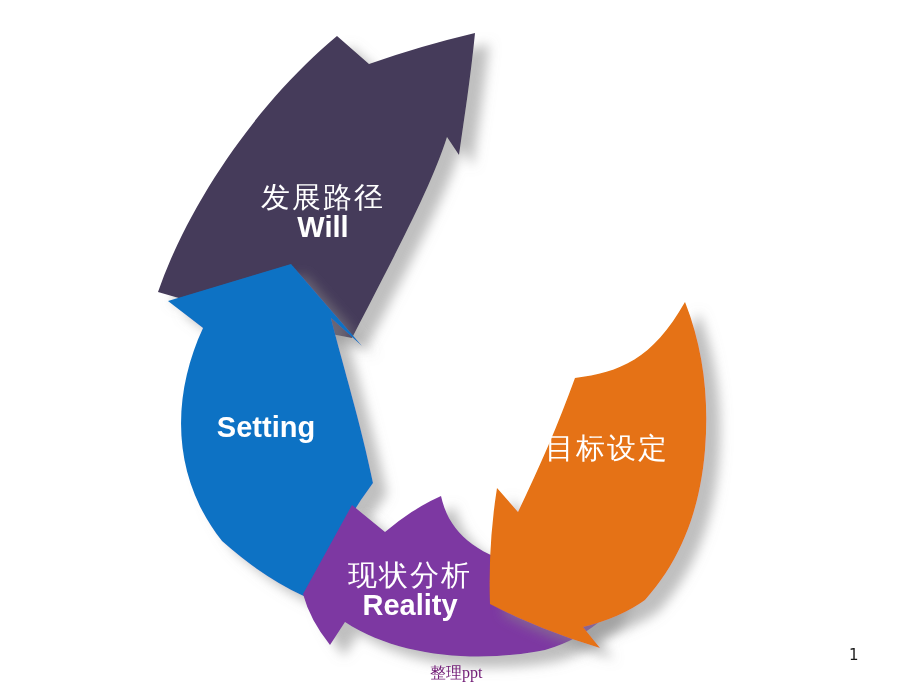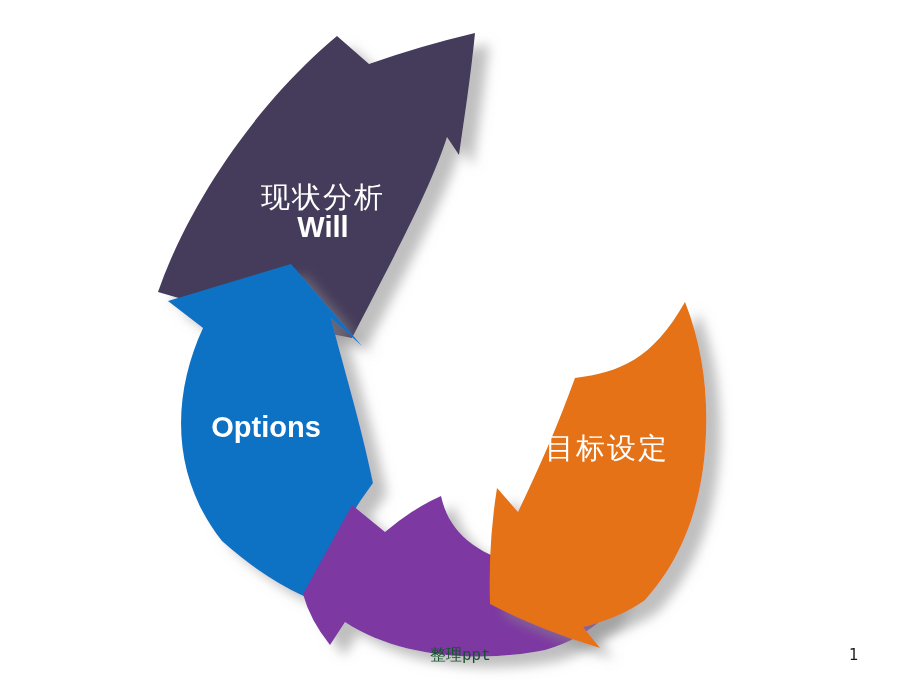--- a/index.html
+++ b/index.html
@@ -46,24 +46,24 @@
     font-family: Liberation Sans, sans-serif;
   }
   .label-will    { left: 323px; top: 210px; }
   .label-options { left: 266px; top: 427px; }
   .label-reality { left: 410px; top: 588px; }
   .label-goal    { left: 607px; top: 448px; }
 
   .footer-note {
     position: absolute;
     left: 430px;
-    top: 645px;
+    top: 663px;
     font-size: 16px;
-    color: #14532d;
-    font-family: Liberation Mono, monospace;
+    color: #701a75;
+    font-family: Liberation Serif, serif;
   }
   .page-number {
     position: absolute;
     left: 849px;
     top: 646px;
     font-size: 15px;
     color: #1a1a1a;
     font-family: "DejaVu Sans", "Liberation Sans", sans-serif;
   }
 </style>
@@ -116,28 +116,32 @@
              Q620,618 583,627
              L600,648
              Q540,630 490,604
              Q488,545 497,488
              L518,512
              C540,466 558,425 575,378
              C620,372 652,360 685,302 Z" fill="#e57212"></path>
   </svg>
 
   <div class="step-label label-will">
-    <span class="zh">现状分析</span>
+    <span class="zh">发展路径</span>
     <span class="en">Will</span>
   </div>
 
   <div class="step-label label-options">
-    <span class="en">Options</span>
+    <span class="en">Setting</span>
   </div>
 
+  <div class="step-label label-reality">
+    <span class="zh">现状分析</span>
+    <span class="en">Reality</span>
+  </div>
 
   <div class="step-label label-goal">
     <span class="zh">目标设定</span>
   </div>
 
   <div class="footer-note">整理ppt</div>
   <div class="page-number">1</div>
 
 </div>
 

